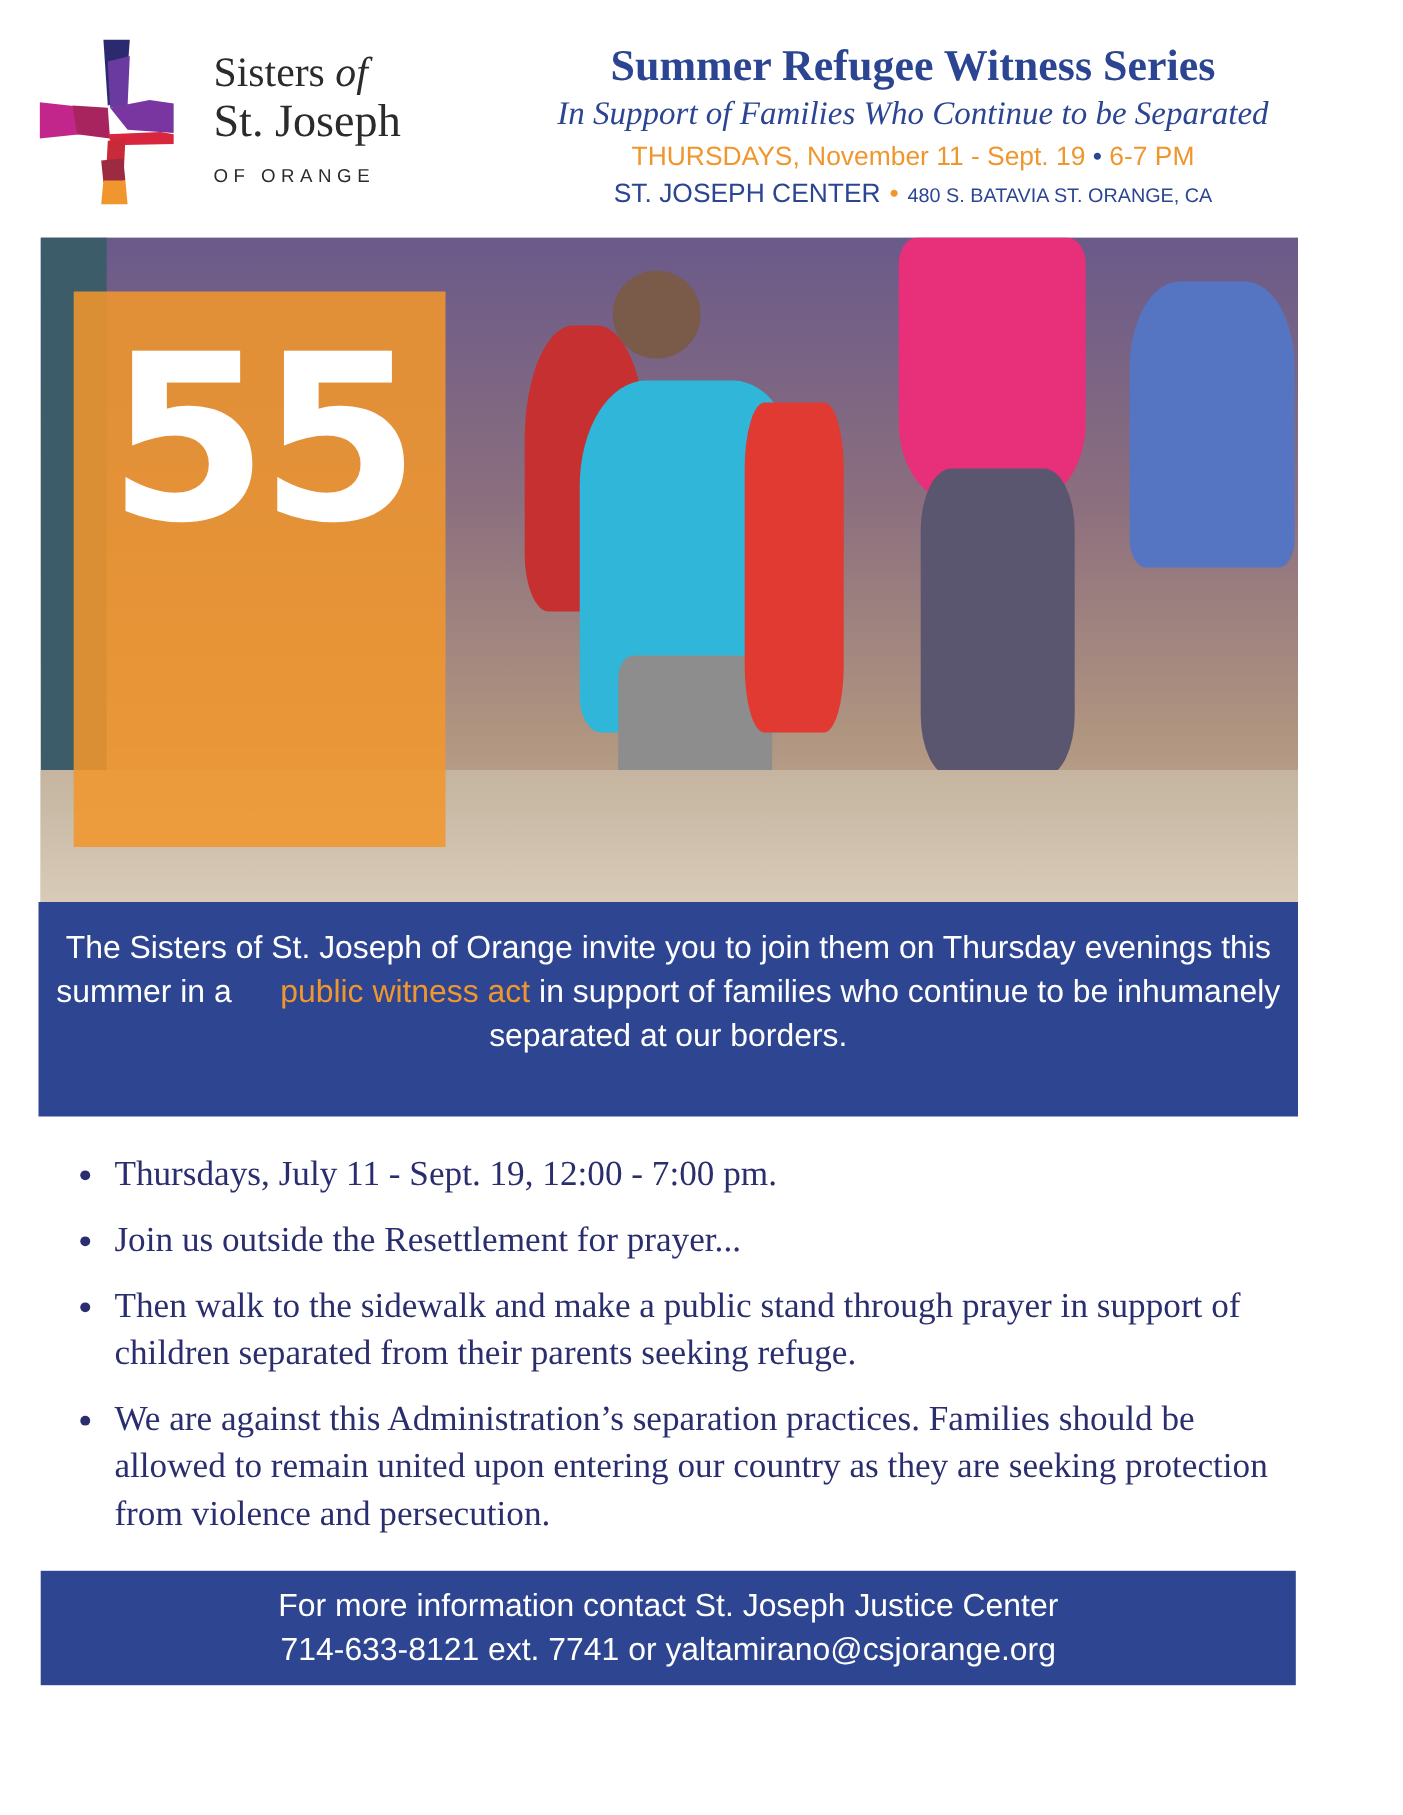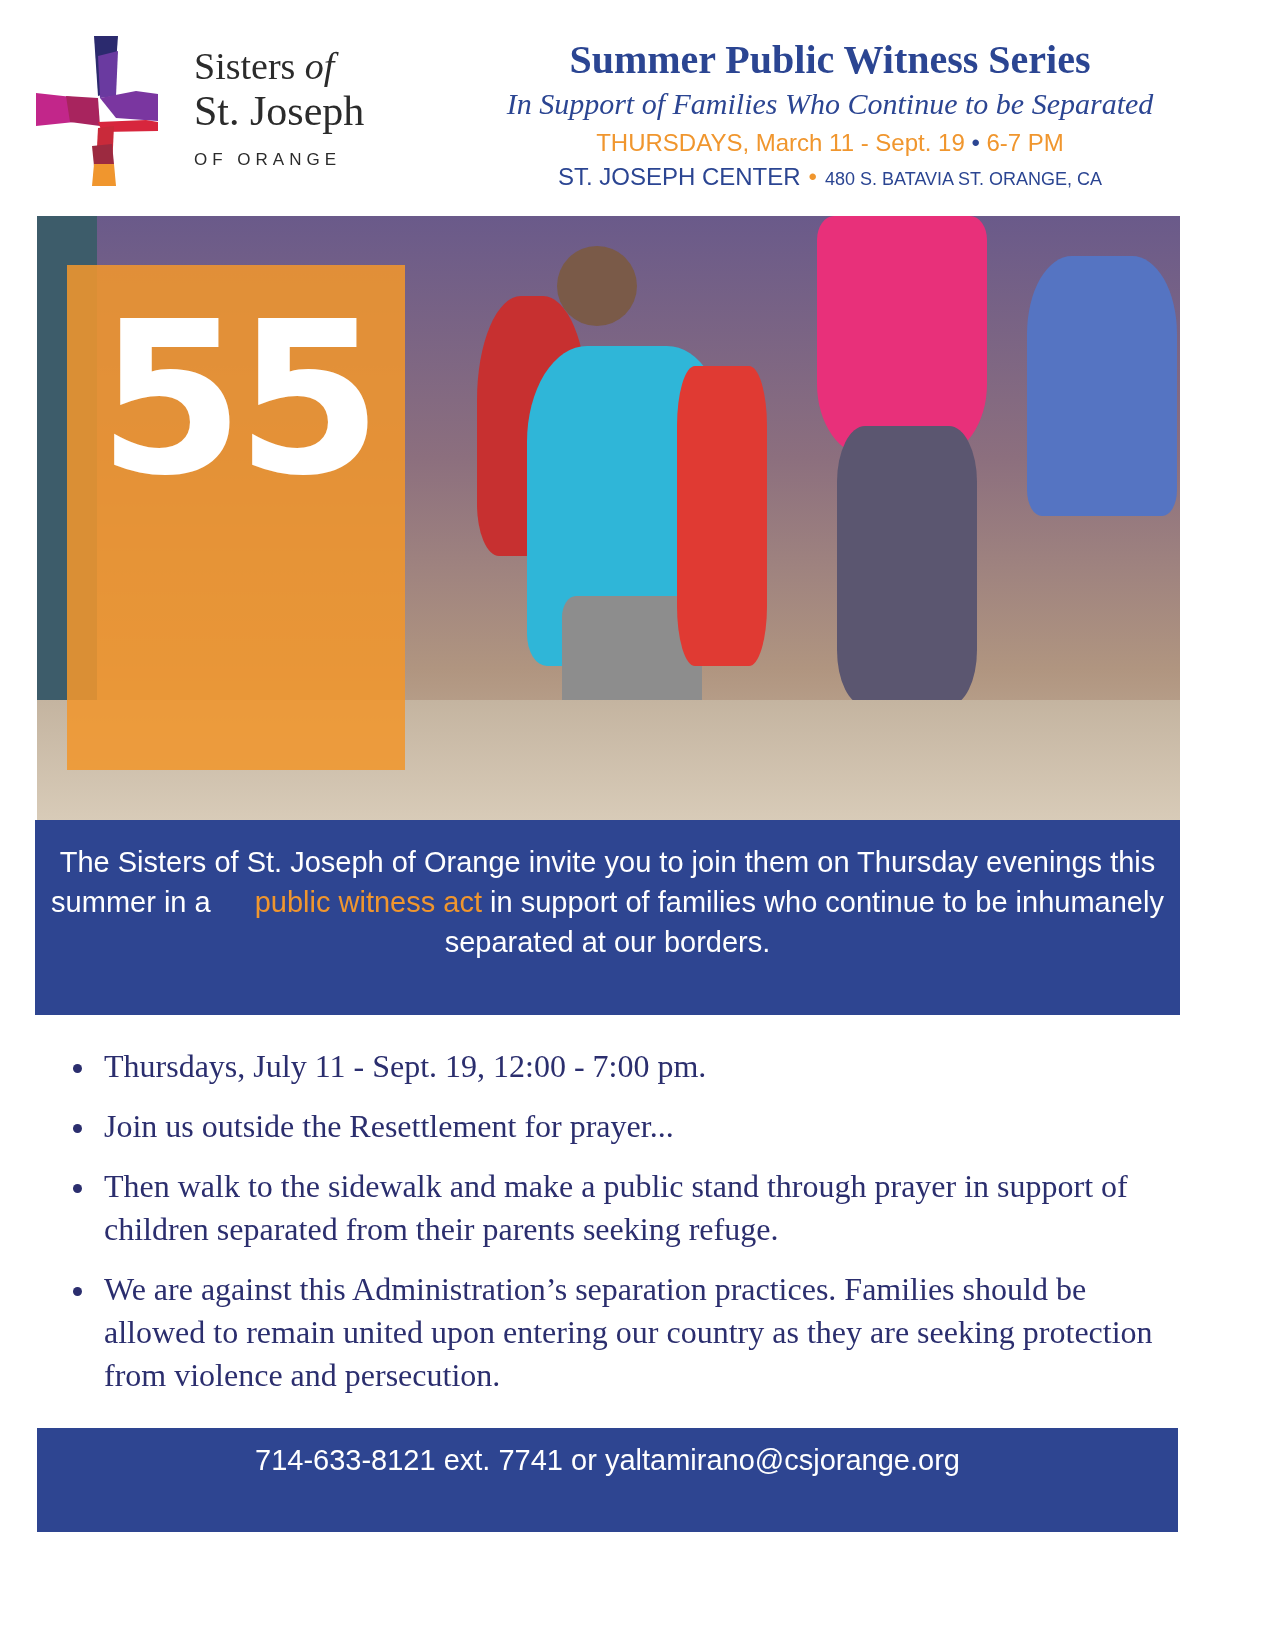--- a/index.html
+++ b/index.html
@@ -56,24 +56,24 @@
     <polygon points="58,128 78,128 80,150 56,150" fill="#f0962e"></polygon>
   </svg>
   <div class="logo-text">
     <div class="logo-line1"><span>Sisters </span><i>of</i></div>
     <div class="logo-line2">St. Joseph</div>
     <div class="logo-line3">OF ORANGE</div>
   </div>
 </div>
 
 <div class="header">
-  <h1 class="title">Summer Public Witness Series</h1>
+  <h1 class="title">Summer Refugee Witness Series</h1>
   <div class="subtitle">In Support of Families Who Continue to be Separated</div>
   <div class="dates">
-    <span>THURSDAYS, March 11 - Sept. 19</span>
+    <span>THURSDAYS, November 11 - Sept. 19</span>
     <span class="dot">•</span>
     <span>6-7 PM</span>
   </div>
   <div class="venue">
     <span>ST. JOSEPH CENTER</span><span class="dot">•</span><span class="addr">480 S. BATAVIA ST. ORANGE, CA</span>
   </div>
 </div>
 
 <div class="photo">
   <div class="shape" style="left:0;top:0;width:60px;height:604px;background:#3d5c6a;border-radius:0;"></div>
@@ -97,14 +97,15 @@
 </div>
 
 <ul class="bullets">
   <li>Thursdays, July 11 - Sept. 19, 12:00 - 7:00 pm.</li>
   <li>Join us outside the Resettlement for prayer...</li>
   <li>Then walk to the sidewalk and make a public stand through prayer in support of children separated from their parents seeking refuge.</li>
   <li>We are against this Administration’s separation practices.  Families should be allowed to remain united upon entering our country as they are seeking protection from violence and persecution.</li>
 </ul>
 
 <div class="contact">
+  <div>For more information contact St. Joseph Justice Center</div>
   <div>714-633-8121 ext. 7741 or yaltamirano@csjorange.org</div>
 </div>
 
 </body></html>

